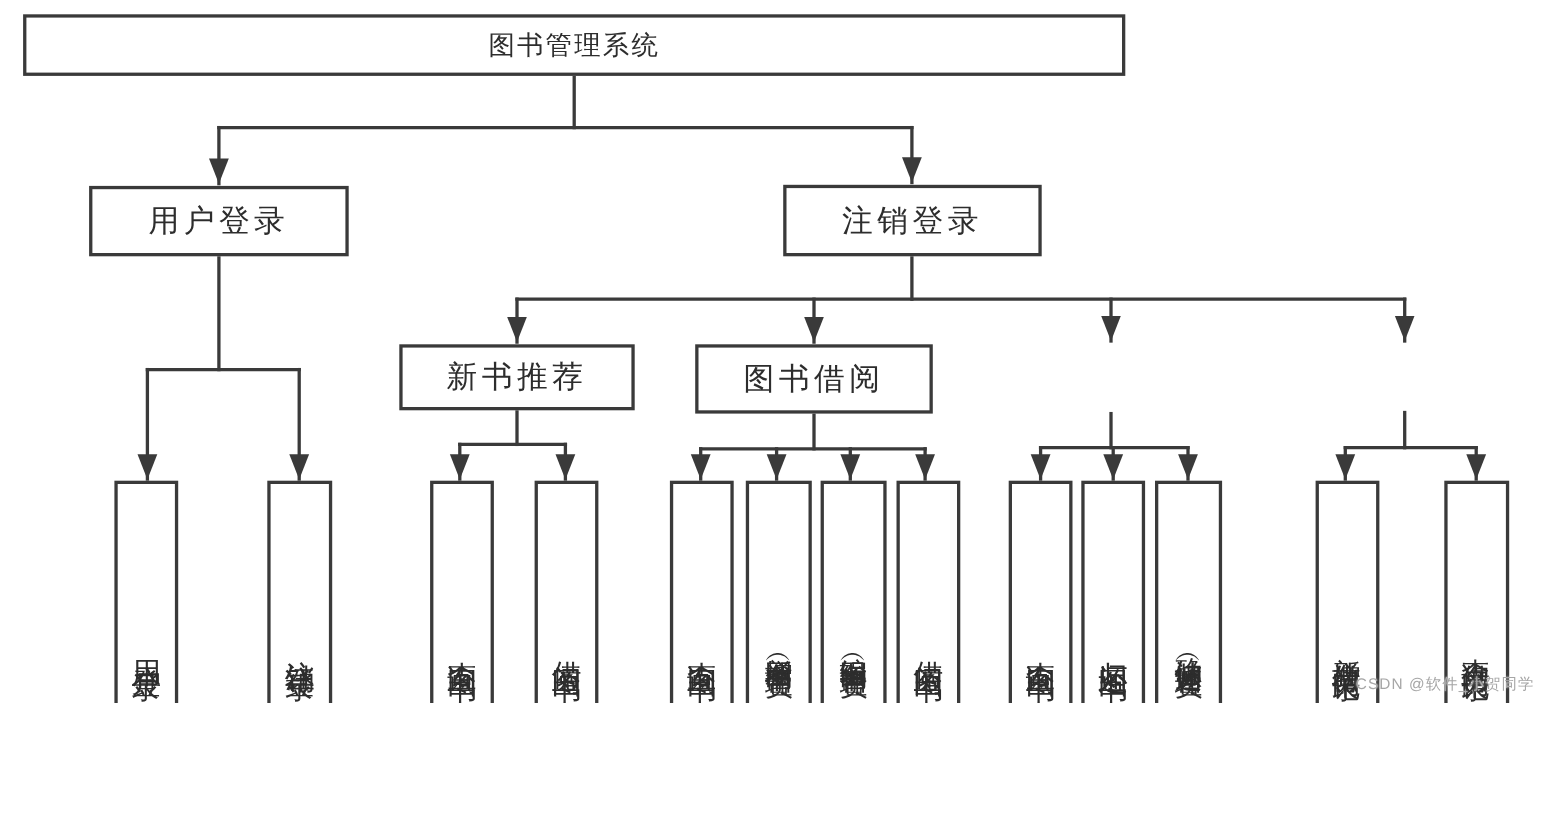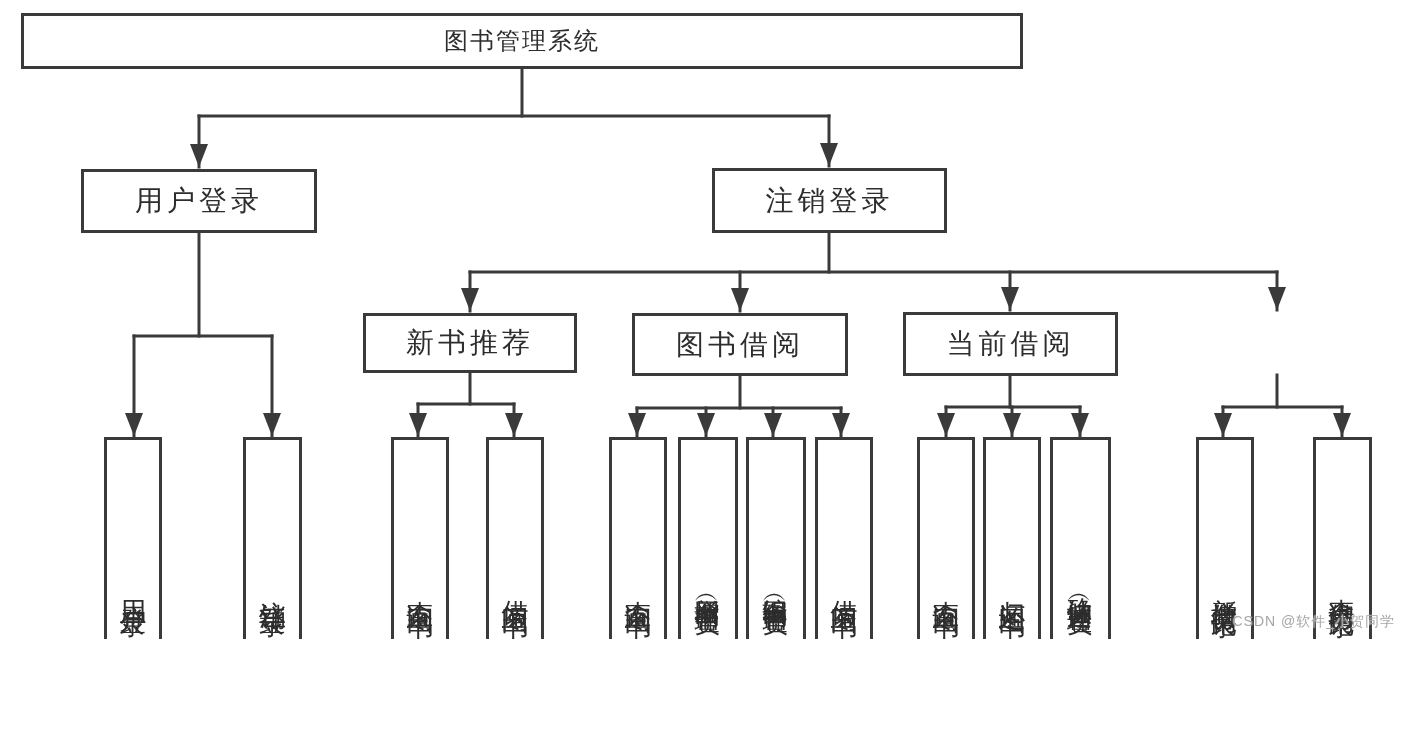--- a/index.html
+++ b/index.html
@@ -121,21 +121,20 @@
     </g>
   </svg>
 
   <div class="box root" style="left:21px;top:13px;width:1002px;height:56px">图书管理系统</div>
 
   <div class="box h" style="left:81px;top:169px;width:236px;height:64px">用户登录</div>
   <div class="box h" style="left:712px;top:168px;width:235px;height:65px">注销登录</div>
 
   <div class="box h" style="left:632px;top:313px;width:216px;height:63px">图书借阅</div>
   <div class="box h" style="left:363px;top:313px;width:214px;height:60px">新书推荐</div>
-  <div class="box h" style="left:903px;top:312px;width:215px;height:64px">当前借阅</div>
 
   <div class="box v" style="left:104px;top:437px;width:58px;height:299px">用户登录</div>
   <div class="box v" style="left:243px;top:437px;width:59px;height:299px">注销登录</div>
 
   <div class="box v" style="left:391px;top:437px;width:58px;height:299px">查询图书</div>
   <div class="box v" style="left:486px;top:437px;width:58px;height:299px">借阅图书</div>
 
   <div class="box v" style="left:609px;top:437px;width:58px;height:299px">查询图书</div>
   <div class="box v vl" style="left:678px;top:437px;width:60px;height:299px">新增图书（管理员）</div>
   <div class="box v vl" style="left:746px;top:437px;width:60px;height:299px">编辑图书（管理员）</div>

